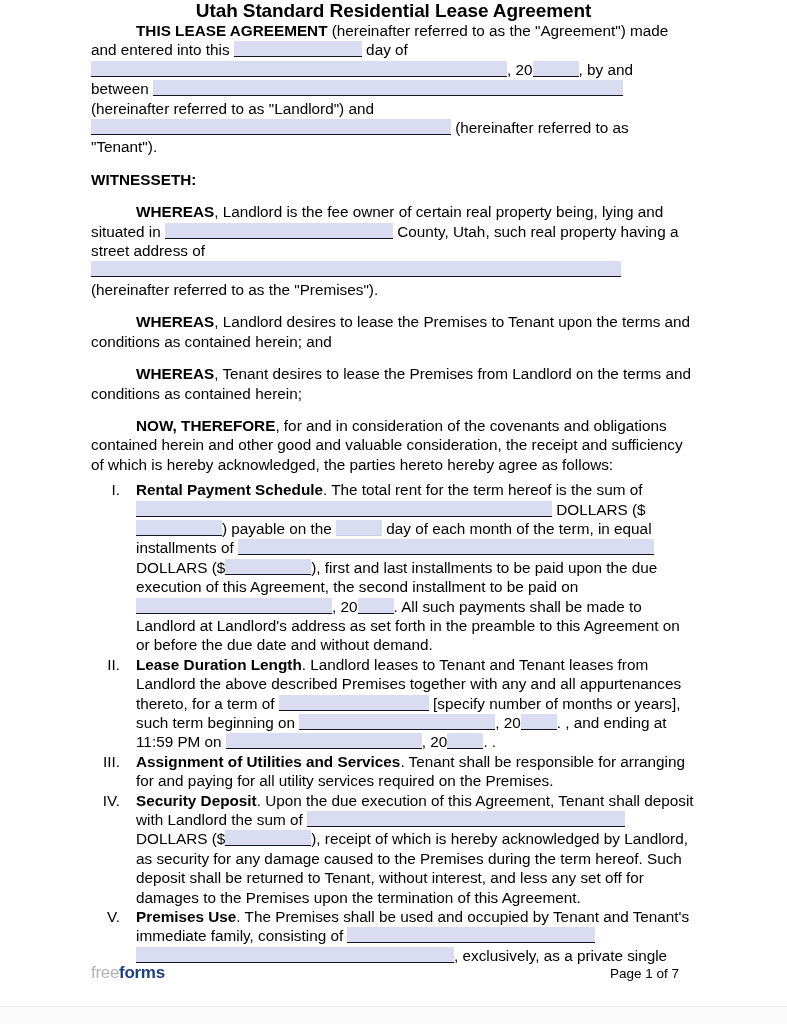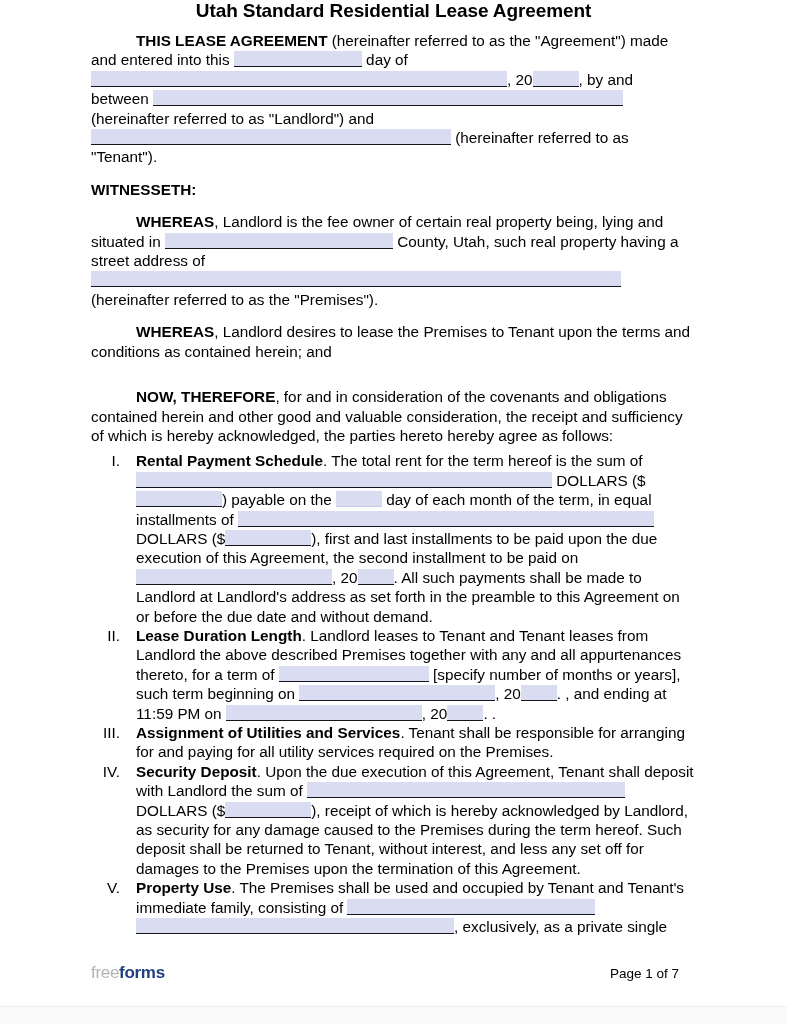--- a/index.html
+++ b/index.html
@@ -38,21 +38,21 @@
     top: 1006px;
     width: 787px;
     height: 18px;
     background: #fafafa;
     border-top: 1px solid #eeeeee;
   }
 
   .content {
     position: absolute;
     left: 91px;
-    top: 10px;
+    top: 0;
     width: 604px;
   }
 
   
   .doc-title {
     text-align: center;
     font-size: 19px;
     font-weight: bold;
     color: #000000;
     letter-spacing: -0.1px;
@@ -189,20 +189,21 @@
       <div class="block-gap-md"></div>
 
       <p class="para indent"><b>WHEREAS</b><span>, Landlord is the fee owner of certain real property being, lying and situated in </span><span class="fld w-cty"></span><span> County, Utah, such real property having a street address of </span><span class="fld w-max"></span><span> (hereinafter referred to as the "Premises").</span></p>
 
       <div class="block-gap-md"></div>
 
       <p class="para indent"><b>WHEREAS</b><span>, Landlord desires to lease the Premises to Tenant upon the terms and conditions as contained herein; and</span></p>
 
       <div class="block-gap-md"></div>
 
+      <p class="para indent"><b>WHEREAS</b><span>, Tenant desires to lease the Premises from Landlord on the terms and conditions as contained herein;</span></p>
 
       <div class="block-gap-md"></div>
 
       <p class="para indent"><b>NOW, THEREFORE</b><span>, for and in consideration of the covenants and obligations contained herein and other good and valuable consideration, the receipt and sufficiency of which is hereby acknowledged, the parties hereto hereby agree as follows:</span></p>
 
       <div class="block-gap-sm"></div>
 
       <ul class="clause-list">
 
         <li class="clause">
@@ -220,21 +221,21 @@
           <span class="clause-body"><b>Assignment of Utilities and Services</b><span>.  Tenant shall be responsible for arranging for and paying for all utility services required on the Premises.</span></span>
         </li>
 
         <li class="clause">
           <span class="clause-num">IV.</span>
           <span class="clause-body"><b>Security Deposit</b><span>.  Upon the due execution of this Agreement, Tenant shall deposit with Landlord the sum of </span><span class="fld w-xl"></span><span> DOLLARS ($</span><span class="fld w-dol"></span><span>), receipt of which is hereby acknowledged by Landlord, as security for any damage caused to the Premises during the term hereof.  Such deposit shall be returned to Tenant, without interest, and less any set off for damages to the Premises upon the termination of this Agreement.</span></span>
         </li>
 
         <li class="clause">
           <span class="clause-num">V.</span>
-          <span class="clause-body"><b>Property Use</b><span>.  The Premises shall be used and occupied by Tenant and Tenant's immediate family, consisting of </span><span class="fld w-long"></span><span class="fld w-xl"></span><span>, exclusively, as a private single</span></span>
+          <span class="clause-body"><b>Premises Use</b><span>.  The Premises shall be used and occupied by Tenant and Tenant's immediate family, consisting of </span><span class="fld w-long"></span><span class="fld w-xl"></span><span>, exclusively, as a private single</span></span>
         </li>
 
       </ul>
     </div>
 
     <div class="footer">
       <div class="logo"><span class="logo-free">free</span><span class="logo-forms">forms</span></div>
       <div class="page-number">Page 1 of 7</div>
     </div>
 

